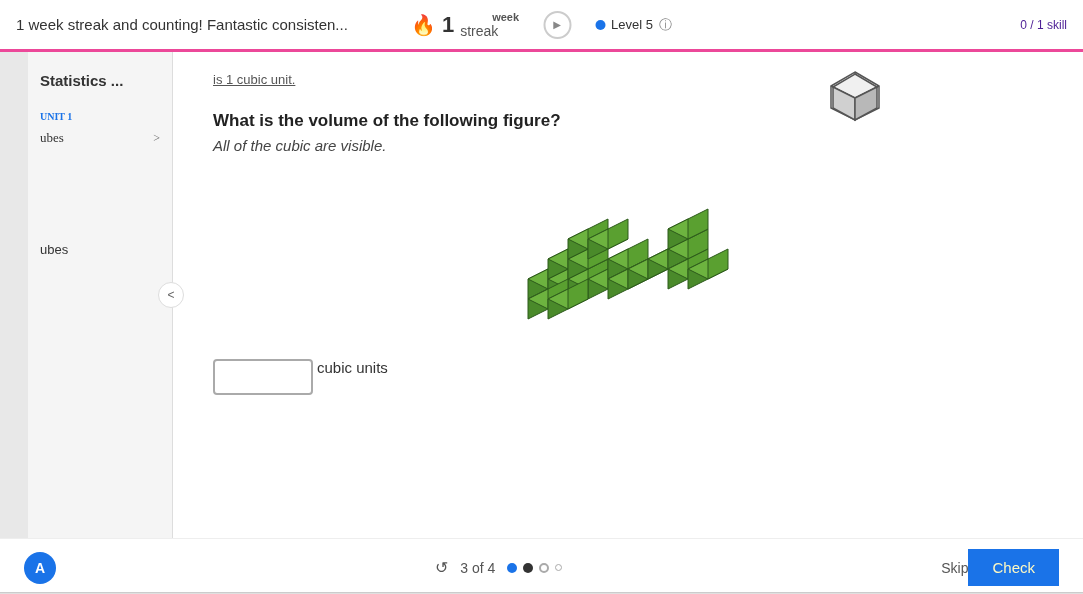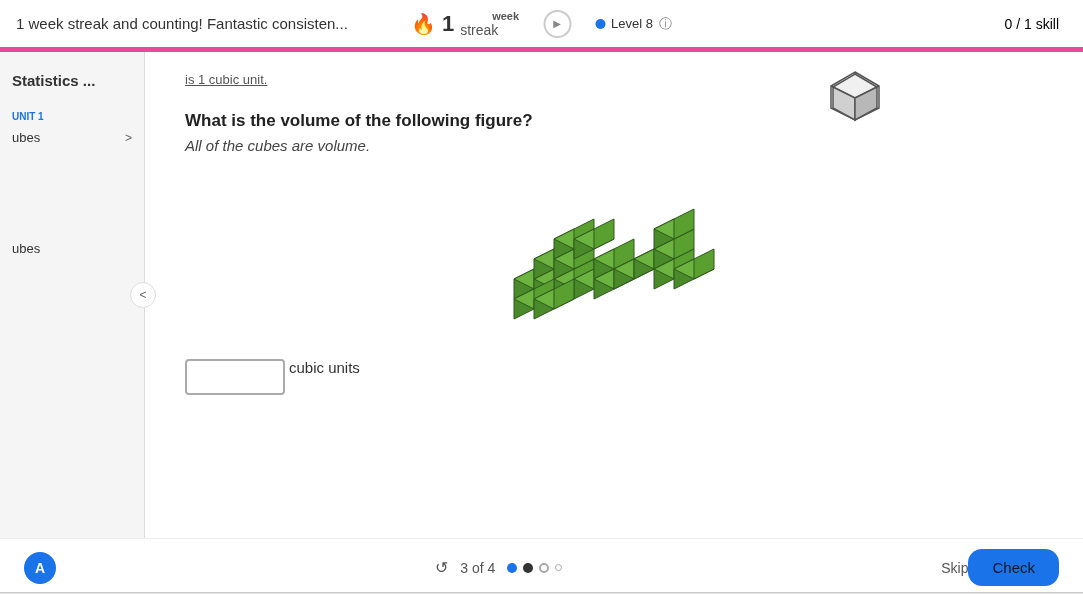--- a/index.html
+++ b/index.html
@@ -12,21 +12,21 @@
     }
 
     
     .top-bar {
       width: 100%;
       height: 52px;
       background: #fff;
       display: flex;
       align-items: center;
       padding: 0 16px;
-      border-bottom: 5px solid #ec4899;
+      border-bottom: 3px solid #ec4899;
       position: relative;
     }
     .streak-text {
       font-size: 15px;
       color: #333;
       font-weight: 500;
     }
     .top-center {
       position: absolute;
       left: 50%;
@@ -70,47 +70,49 @@
       color: #333;
     }
     .level-dot {
       width: 10px;
       height: 10px;
       border-radius: 50%;
       background: #1a73e8;
     }
     .top-right {
       position: absolute;
-      right: 24px;
-      font-size: 14px;
-      color: #000000;
+      right: 16px;
+      font-size: 12px;
+      color: #4c1d95;
     }
 
     
     .main-layout {
       display: flex;
       height: calc(594px - 52px - 56px);
+      padding-left: 28px;
     }
 
     
     .sidebar {
       width: 145px;
       background: #f5f5f5;
       border-right: 1px solid #ddd;
       padding: 12px 0;
       flex-shrink: 0;
     }
     .sidebar-title {
       font-size: 15px;
       font-weight: bold;
       color: #333;
       padding: 8px 12px 16px 12px;
     }
     .sidebar-section {
       padding: 6px 12px;
+      font-family: Liberation Serif, serif;
     }
     .sidebar-unit {
       font-size: 10px;
       font-weight: bold;
       color: #1a73e8;
       text-transform: uppercase;
       margin-bottom: 4px;
     }
     .sidebar-item {
       display: flex;
@@ -233,23 +235,23 @@
     .skip-btn {
       background: transparent;
       border: none;
       font-size: 14px;
       color: #555;
       cursor: pointer;
       font-weight: 500;
     }
     .check-btn {
       background: #1a73e8;
-      color: #0f172a;
+      color: #fef9c3;
       border: none;
-      border-radius: 14px;
+      border-radius: 0;
       padding: 10px 24px;
       font-size: 15px;
       cursor: pointer;
       font-weight: 500;
     }
     .avatar-circle {
       width: 32px;
       height: 32px;
       border-radius: 50%;
       background: #1a73e8;
@@ -289,21 +291,21 @@
       <div>
         <div style="font-size:11px;color:#555;font-weight:bold;margin-left:32px;">week</div>
         <div style="font-size:14px;color:#555;">streak</div>
       </div>
     </div>
 
     <div class="play-btn">▶</div>
 
     <div class="level-badge">
       <div class="level-dot"></div>
-      <span>Level 8</span>
+      <span>Level 5</span>
       <span style="font-size:13px;color:#888;">ⓘ</span>
     </div>
   </div>
 
   <div class="top-right">0 / 1 skill</div>
 </div>
 
 <div class="main-layout">
 
   <div class="sidebar" style="position:relative;">
@@ -336,21 +338,21 @@
 
         <polygon points="6,19 28,30 28,52 6,40" fill="#d0d0d0" stroke="#555" stroke-width="1.5"></polygon>
 
         <polygon points="50,19 28,30 28,52 50,40" fill="#b8b8b8" stroke="#555" stroke-width="1.5"></polygon>
       </svg>
     </div>
 
     <div class="unit-label">is 1 cubic unit.</div>
 
     <div class="question-main">What is the volume of the following figure?</div>
-    <div class="question-sub">All of the cubes are volume.</div>
+    <div class="question-sub">All of the cubic are visible.</div>
 
     <div class="figure-area">
       <svg width="220" height="155" viewBox="0 0 220 155">
 
         <polygon points="10,105 30,95 30,115 10,125" fill="#4a8a2a" stroke="#2d5a1b" stroke-width="1"></polygon>
         <polygon points="10,105 30,95 50,105 30,115" fill="#6db33f" stroke="#2d5a1b" stroke-width="1"></polygon>
         <polygon points="30,95 50,85 50,105 30,115" fill="#5aa030" stroke="#2d5a1b" stroke-width="1"></polygon>
 
         <polygon points="30,105 50,95 50,115 30,125" fill="#4a8a2a" stroke="#2d5a1b" stroke-width="1"></polygon>
         <polygon points="30,105 50,95 70,105 50,115" fill="#6db33f" stroke="#2d5a1b" stroke-width="1"></polygon>

